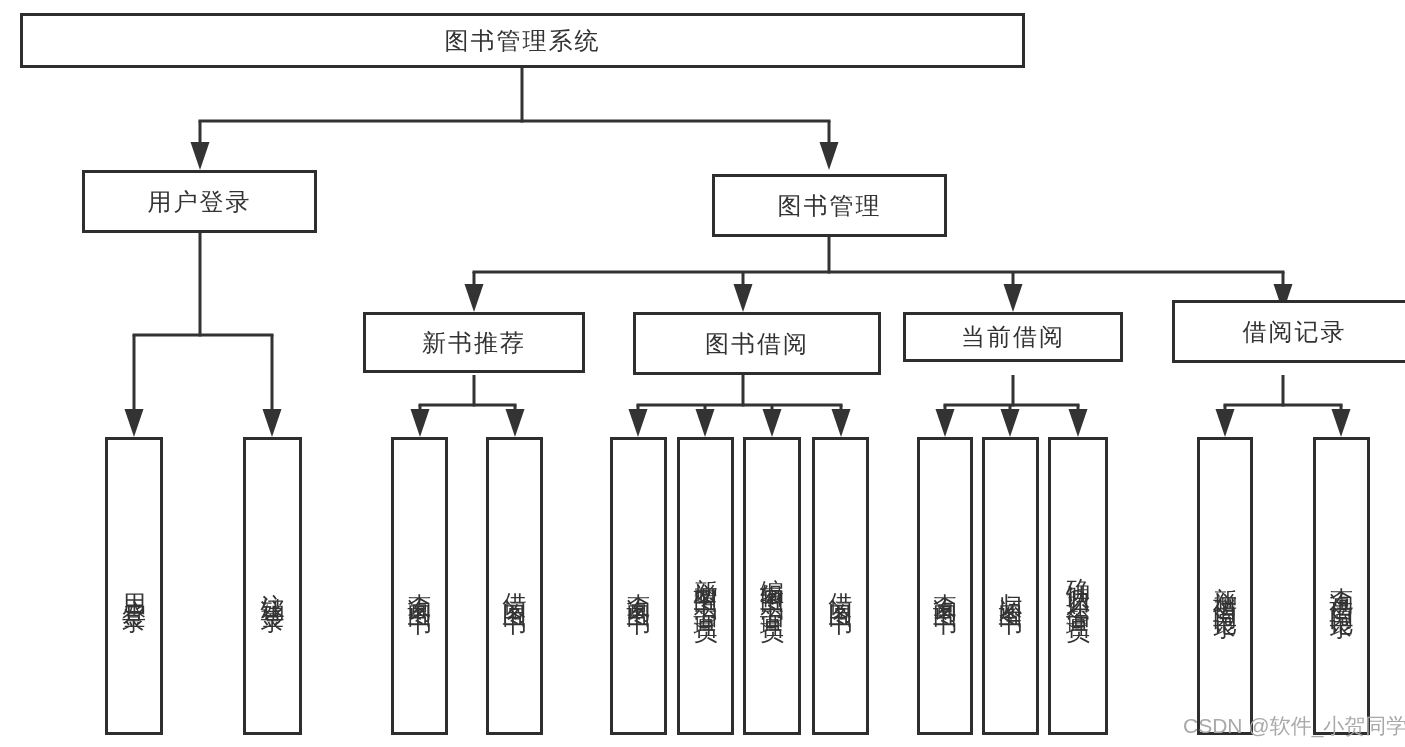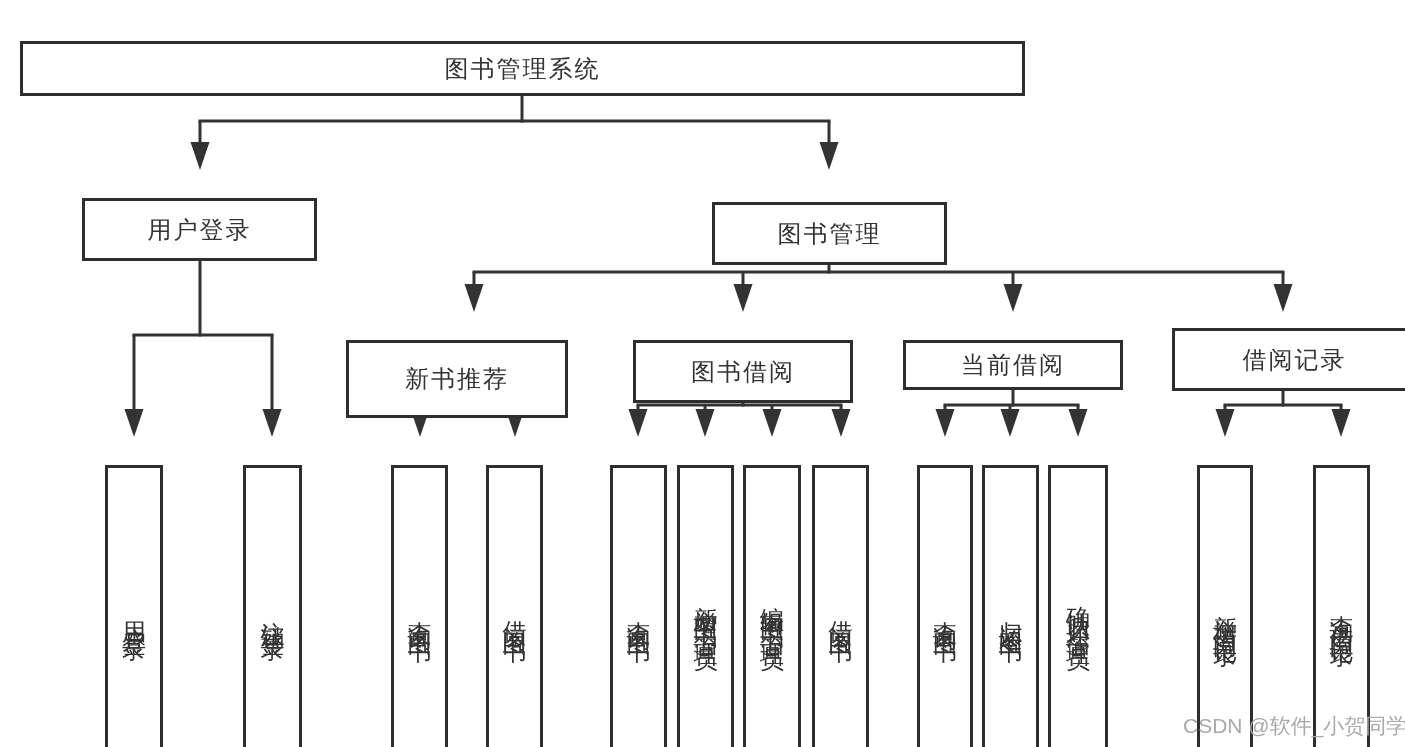--- a/index.html
+++ b/index.html
@@ -18,21 +18,20 @@
   .node {
     position:absolute;
     background:#ffffff;
     border:3px solid #2e2e2e;
     color:#333333;
     display:flex; align-items:center; justify-content:center;
     font-size:24px;
     letter-spacing:2px;
     z-index:2;
     white-space:nowrap;
-    margin-top:28px;
   }
 
   .leaf {
     writing-mode:vertical-rl;
     text-orientation:mixed;
     letter-spacing:6px;
     font-size:24px;
   }
 
   .watermark {
@@ -108,24 +107,24 @@
     <span>图书管理系统</span>
   </div>
 
   <div class="node" style="left:82px;top:170px;width:235px;height:63px">
     <span>用户登录</span>
   </div>
   <div class="node" style="left:712px;top:174px;width:235px;height:63px">
     <span>图书管理</span>
   </div>
 
-  <div class="node" style="left:346px;top:312px;width:222px;height:78px">
+  <div class="node" style="left:363px;top:312px;width:222px;height:61px">
     <span>新书推荐</span>
   </div>
-  <div class="node" style="left:633px;top:312px;width:220px;height:63px">
+  <div class="node" style="left:633px;top:312px;width:248px;height:63px">
     <span>图书借阅</span>
   </div>
   <div class="node" style="left:903px;top:312px;width:220px;height:50px">
     <span>当前借阅</span>
   </div>
   <div class="node" style="left:1172px;top:300px;width:245px;height:63px">
     <span>借阅记录</span>
   </div>
 
   <div class="node leaf" style="left:105px;top:437px;width:58px;height:298px">

